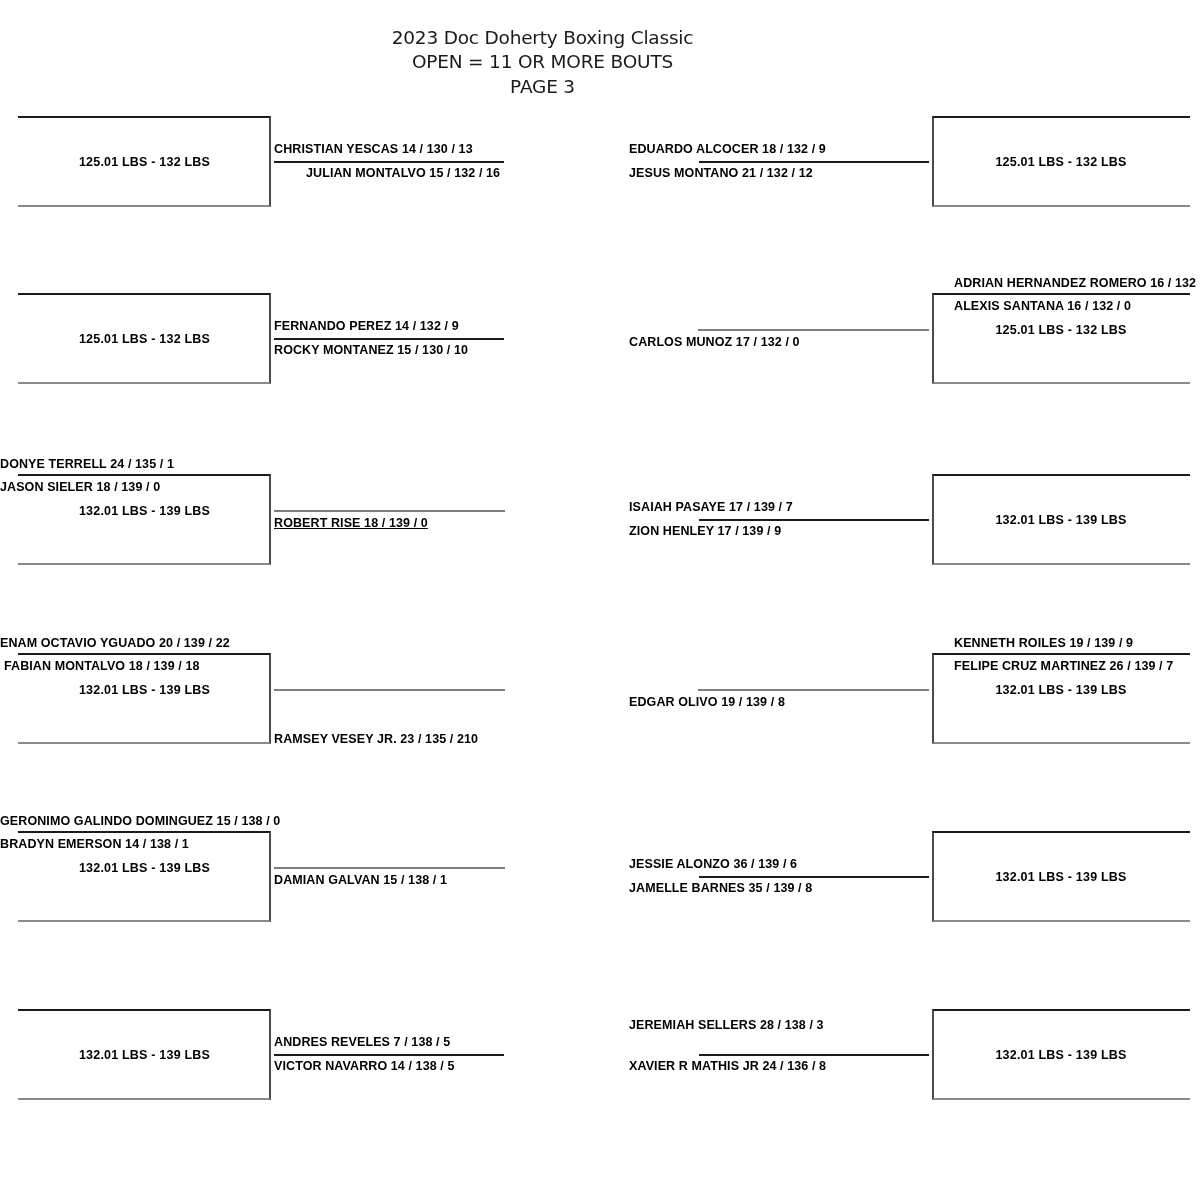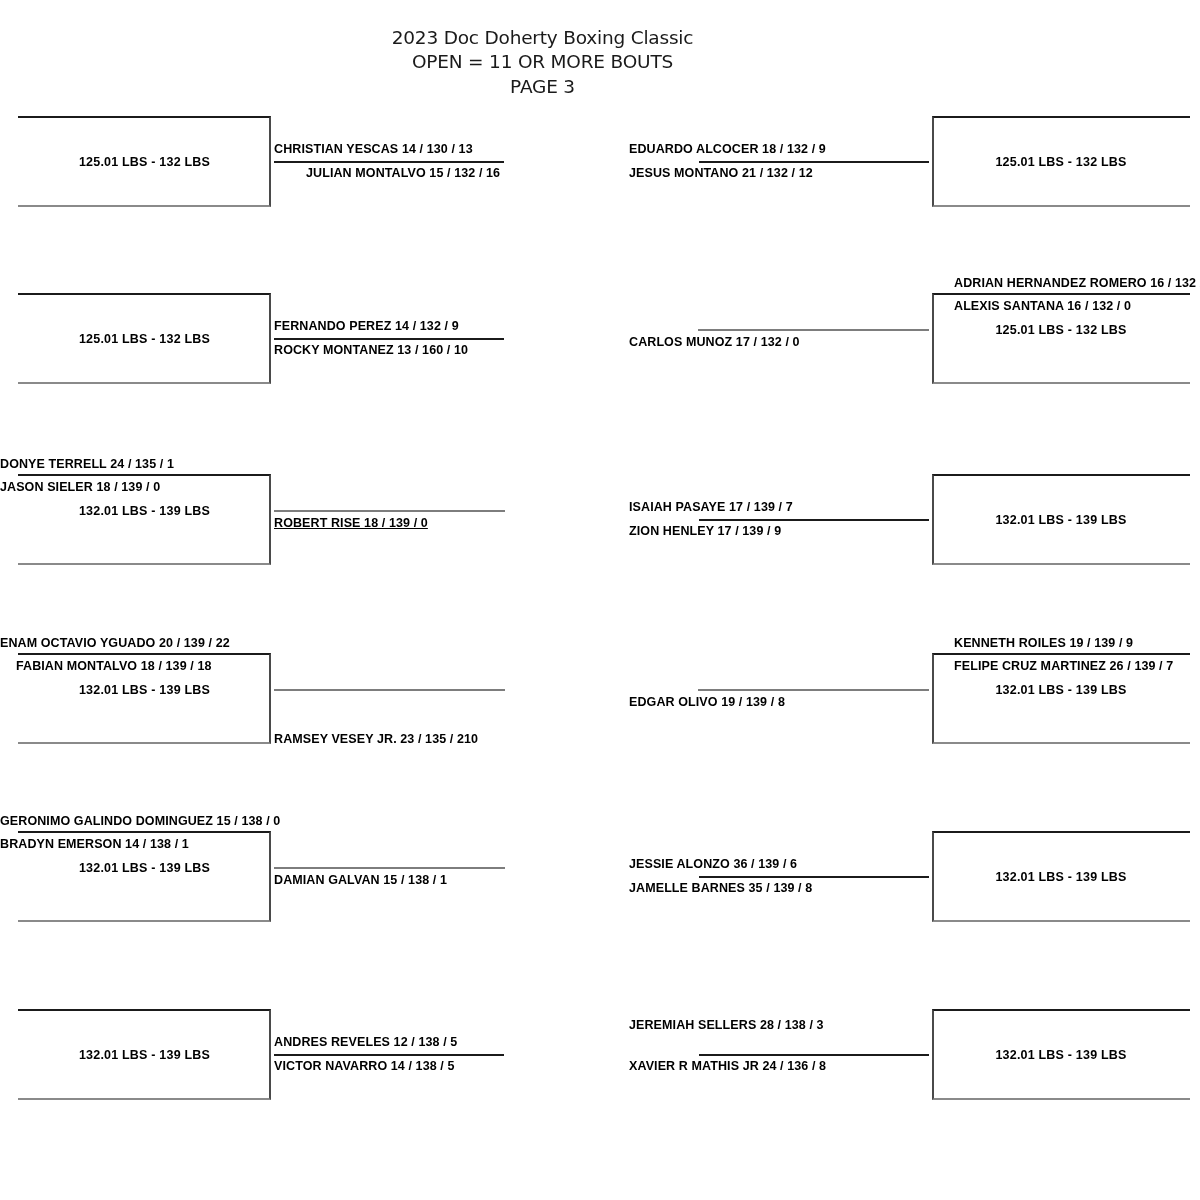--- a/index.html
+++ b/index.html
@@ -115,21 +115,21 @@
         <div class="weight" style="left: 932px; width: 258px; top: 154.5px;">125.01 LBS - 132 LBS</div>
         <div class="name ralign" style="left: 629px; width: 300px; top: 142.5px;">EDUARDO ALCOCER 18 / 132 / 9</div>
         <div class="rule dark" style="left: 699px; top: 160.5px; width: 230px;"></div>
         <div class="name ralign" style="left: 629px; width: 300px; top: 166.5px;">JESUS MONTANO 21 / 132 / 12</div>
       </div>
       <div class="row" style="top: 0px;">
         <div class="box left" style="left: 18px; top: 293px; width: 253px; height: 91px;"></div>
         <div class="weight" style="left: 18px; width: 253px; top: 331.5px;">125.01 LBS - 132 LBS</div>
         <div class="name lalign" style="left: 274px; top: 319.5px;">FERNANDO PEREZ 14 / 132 / 9</div>
         <div class="rule dark" style="left: 274px; top: 337.5px; width: 230px;"></div>
-        <div class="name lalign" style="left: 274px; top: 343.5px;">ROCKY MONTANEZ 13 / 160 / 10</div>
+        <div class="name lalign" style="left: 274px; top: 343.5px;">ROCKY MONTANEZ 15 / 130 / 10</div>
         <div class="box right" style="left: 932px; top: 293px; width: 258px; height: 91px;"></div>
         <div class="name lalign" style="left: 954px; width: 400px; top: 277px;">ADRIAN HERNANDEZ ROMERO 16 / 132 / 5</div>
         <div class="name lalign" style="left: 954px; width: 400px; top: 300px;">ALEXIS SANTANA 16 / 132 / 0</div>
         <div class="weight" style="left: 932px; width: 258px; top: 323px;">125.01 LBS - 132 LBS</div>
         <div class="rule grey" style="left: 698px; top: 328.5px; width: 231px;"></div>
         <div class="name ralign" style="left: 629px; width: 300px; top: 335.5px;">CARLOS MUNOZ 17 / 132 / 0</div>
       </div>
       <div class="row" style="top: 0px;">
         <div class="box left" style="left: 18px; top: 474px; width: 253px; height: 91px;"></div>
         <div class="name ralign" style="left: 0px; width: 249px; top: 458px;">DONYE TERRELL 24 / 135 / 1</div>
@@ -139,21 +139,21 @@
         <div class="name lalign" style="left: 274px; top: 516.5px; text-decoration: underline;">ROBERT RISE 18 / 139 / 0</div>
         <div class="box right" style="left: 932px; top: 474px; width: 258px; height: 91px;"></div>
         <div class="weight" style="left: 932px; width: 258px; top: 512.5px;">132.01 LBS - 139 LBS</div>
         <div class="name ralign" style="left: 629px; width: 300px; top: 500.5px;">ISAIAH PASAYE 17 / 139 / 7</div>
         <div class="rule dark" style="left: 699px; top: 518.5px; width: 230px;"></div>
         <div class="name ralign" style="left: 629px; width: 300px; top: 524.5px;">ZION HENLEY 17 / 139 / 9</div>
       </div>
       <div class="row" style="top: 0px;">
         <div class="box left" style="left: 18px; top: 653px; width: 253px; height: 91px;"></div>
         <div class="name ralign" style="left: 0px; width: 249px; top: 637px;">ENAM OCTAVIO YGUADO 20 / 139 / 22</div>
-        <div class="name ralign" style="left: 16px; width: 249px; top: 660px;">FABIAN MONTALVO 18 / 139 / 18</div>
+        <div class="name ralign" style="left: 4px; width: 249px; top: 660px;">FABIAN MONTALVO 18 / 139 / 18</div>
         <div class="weight" style="left: 18px; width: 253px; top: 683px;">132.01 LBS - 139 LBS</div>
         <div class="rule grey" style="left: 274px; top: 688.5px; width: 231px;"></div>
         <div class="name lalign" style="left: 274px; top: 733px;">RAMSEY VESEY JR. 23 / 135 / 210</div>
         <div class="box right" style="left: 932px; top: 653px; width: 258px; height: 91px;"></div>
         <div class="name lalign" style="left: 954px; width: 400px; top: 637px;">KENNETH ROILES 19 / 139 / 9</div>
         <div class="name lalign" style="left: 954px; width: 400px; top: 660px;">FELIPE CRUZ MARTINEZ 26 / 139 / 7</div>
         <div class="weight" style="left: 932px; width: 258px; top: 683px;">132.01 LBS - 139 LBS</div>
         <div class="rule grey" style="left: 698px; top: 688.5px; width: 231px;"></div>
         <div class="name ralign" style="left: 629px; width: 300px; top: 695.5px;">EDGAR OLIVO 19 / 139 / 8</div>
       </div>
@@ -166,21 +166,21 @@
         <div class="name lalign" style="left: 274px; top: 873.5px;">DAMIAN GALVAN 15 / 138 / 1</div>
         <div class="box right" style="left: 932px; top: 831px; width: 258px; height: 91px;"></div>
         <div class="weight" style="left: 932px; width: 258px; top: 869.5px;">132.01 LBS - 139 LBS</div>
         <div class="name ralign" style="left: 629px; width: 300px; top: 857.5px;">JESSIE ALONZO 36 / 139 / 6</div>
         <div class="rule dark" style="left: 699px; top: 875.5px; width: 230px;"></div>
         <div class="name ralign" style="left: 629px; width: 300px; top: 881.5px;">JAMELLE BARNES 35 / 139 / 8</div>
       </div>
       <div class="row" style="top: 0px;">
         <div class="box left" style="left: 18px; top: 1009px; width: 253px; height: 91px;"></div>
         <div class="weight" style="left: 18px; width: 253px; top: 1047.5px;">132.01 LBS - 139 LBS</div>
-        <div class="name lalign" style="left: 274px; top: 1035.5px;">ANDRES REVELES 12 / 138 / 5</div>
+        <div class="name lalign" style="left: 274px; top: 1035.5px;">ANDRES REVELES 7 / 138 / 5</div>
         <div class="rule dark" style="left: 274px; top: 1053.5px; width: 230px;"></div>
         <div class="name lalign" style="left: 274px; top: 1059.5px;">VICTOR NAVARRO 14 / 138 / 5</div>
         <div class="box right" style="left: 932px; top: 1009px; width: 258px; height: 91px;"></div>
         <div class="weight" style="left: 932px; width: 258px; top: 1047.5px;">132.01 LBS - 139 LBS</div>
         <div class="name ralign" style="left: 629px; width: 300px; top: 1019px;">JEREMIAH SELLERS 28 / 138 / 3</div>
         <div class="rule dark" style="left: 699px; top: 1053.5px; width: 230px;"></div>
         <div class="name ralign" style="left: 629px; width: 300px; top: 1059.5px;">XAVIER R MATHIS JR 24 / 136 / 8</div>
       </div>
     </div>
 

